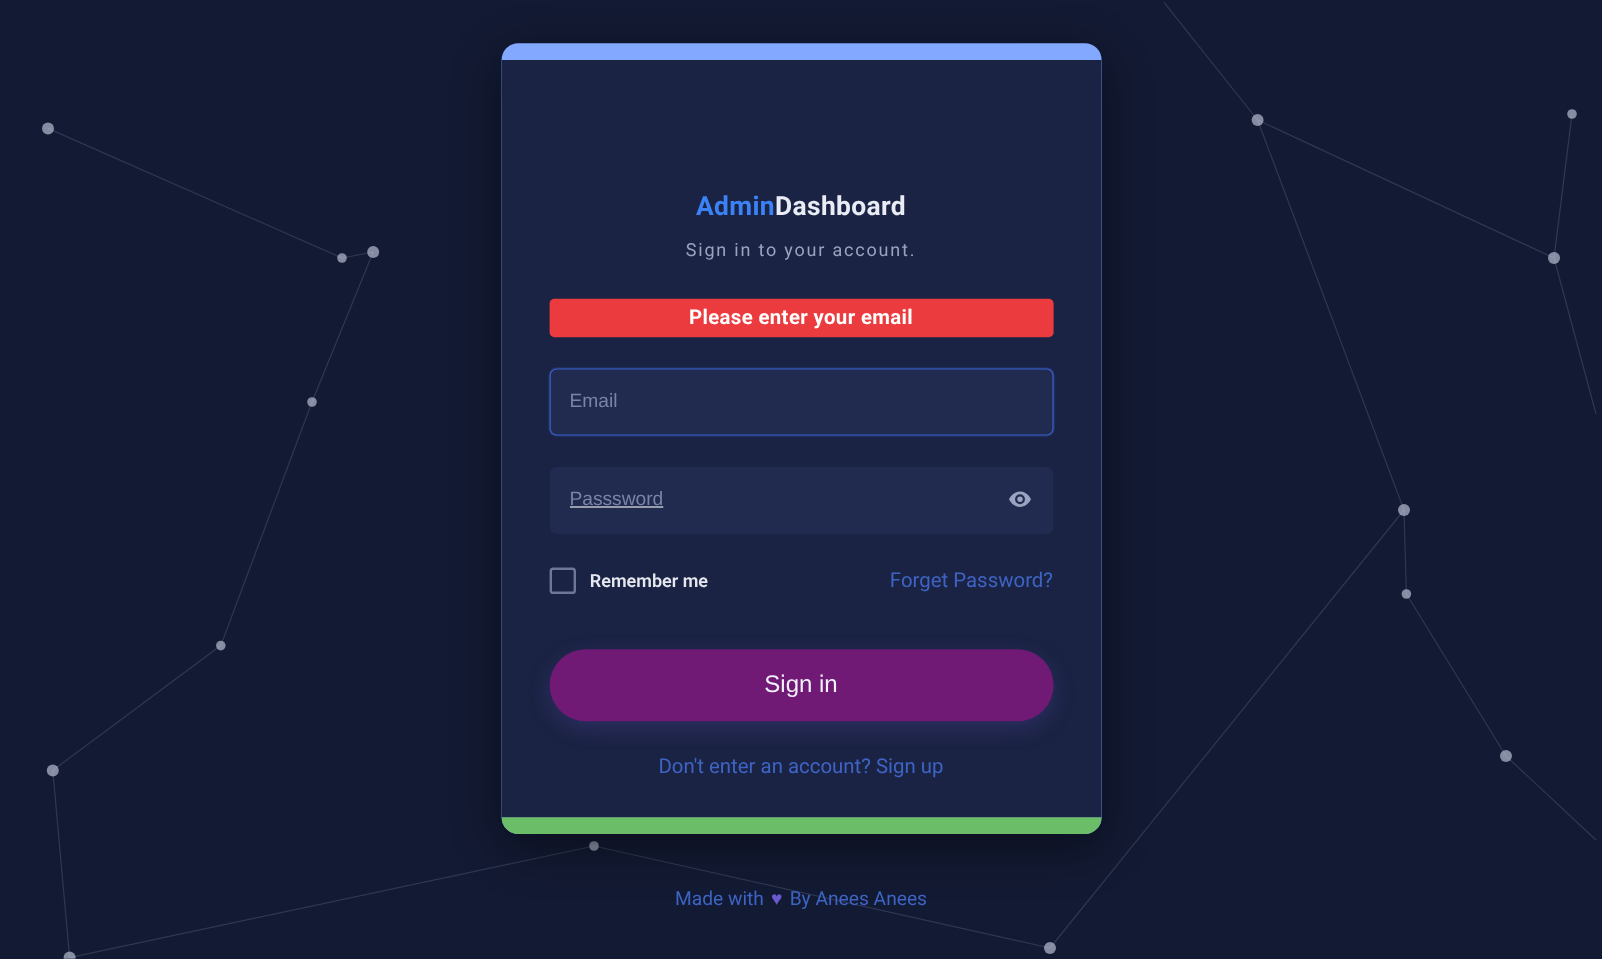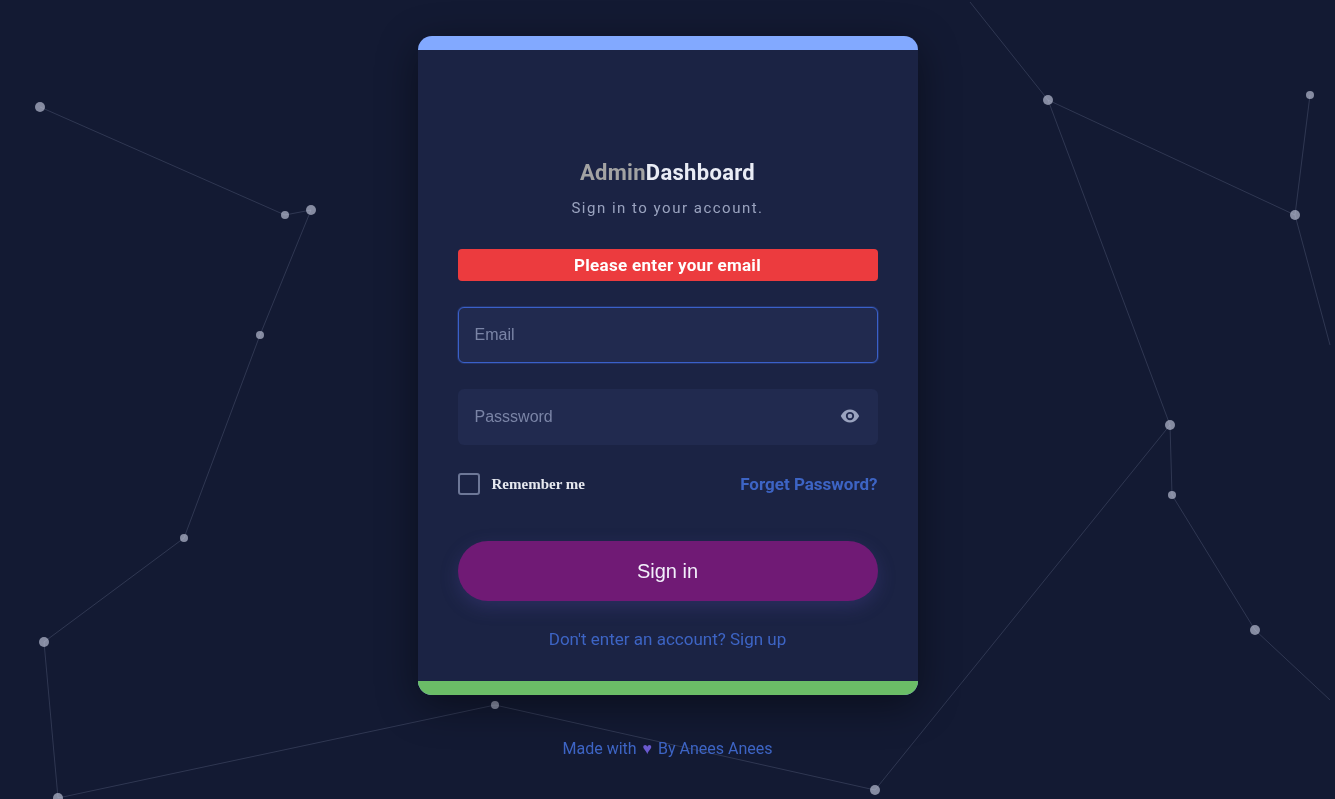--- a/index.html
+++ b/index.html
@@ -56,21 +56,21 @@
     width: 100%;
     background: #6bbd67;
   }
 
   .brand {
     text-align: center;
     font-size: 22px;
     font-weight: 700;
     letter-spacing: 0.3px;
   }
-  .brand .accent { color: #a3a3a3; }
+  .brand .accent { color: #3b82f6; }
   .brand .rest  { color: #e9ecf5; }
 
   .subtitle {
     text-align: center;
     color: #9aa3bf;
     font-size: 15px;
     letter-spacing: 1.5px;
     margin-top: 14px;
     font-weight: 400;
   }
@@ -100,21 +100,21 @@
     color: #e6e8ef;
     font-size: 16px;
     padding: 16px 16px;
     outline: none;
   }
   .field input::placeholder { color: #7a84a6; }
   .field.focused input {
     border: 1px solid #3a60c9;
     box-shadow: 0 0 0 1px rgba(60,100,210,0.25);
   }
-  .field.password input { padding-right: 52px; }
+  .field.password input { padding-right: 52px; text-decoration: underline; }
   .eye-btn {
     position: absolute;
     right: 10px;
     top: 50%;
     transform: translateY(-50%);
     width: 36px; height: 36px;
     display: flex; align-items: center; justify-content: center;
     background: transparent; border: none; cursor: pointer;
     color: #9aa3bf;
   }
@@ -137,26 +137,25 @@
     width: 22px; height: 22px;
     border: 2px solid #6d7797;
     border-radius: 3px;
     background: transparent;
     display: inline-block;
   }
   .remember-label {
     color: #e6e8ef;
     font-size: 15px;
     font-weight: 600;
-    font-family: Liberation Serif, serif;
   }
   .forgot {
     color: #3d64c4;
     font-size: 17px;
-    font-weight: 700;
+    font-weight: 400;
     text-decoration: none;
     cursor: pointer;
   }
 
   .signin-btn {
     display: block;
     margin: 46px auto 0 auto;
     width: 100%;
     max-width: 424px;
     height: 60px;

